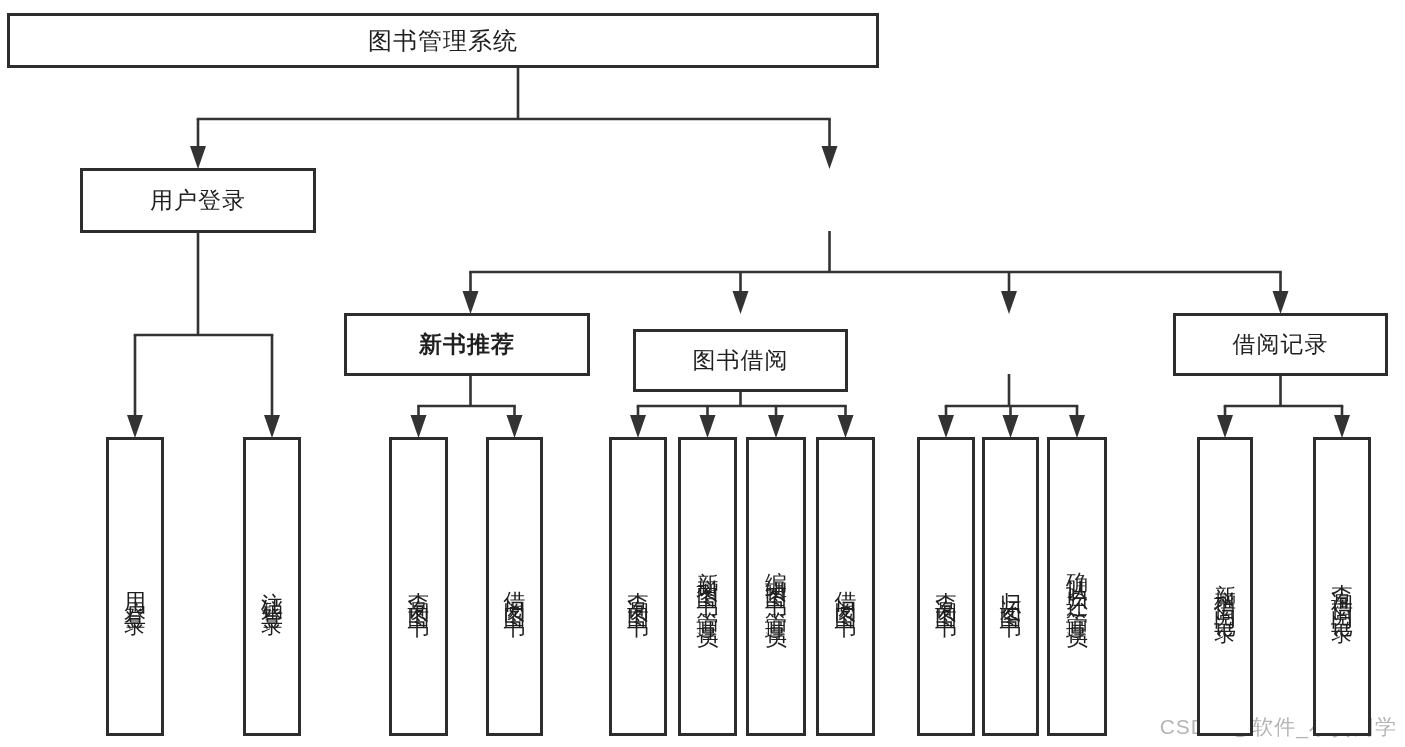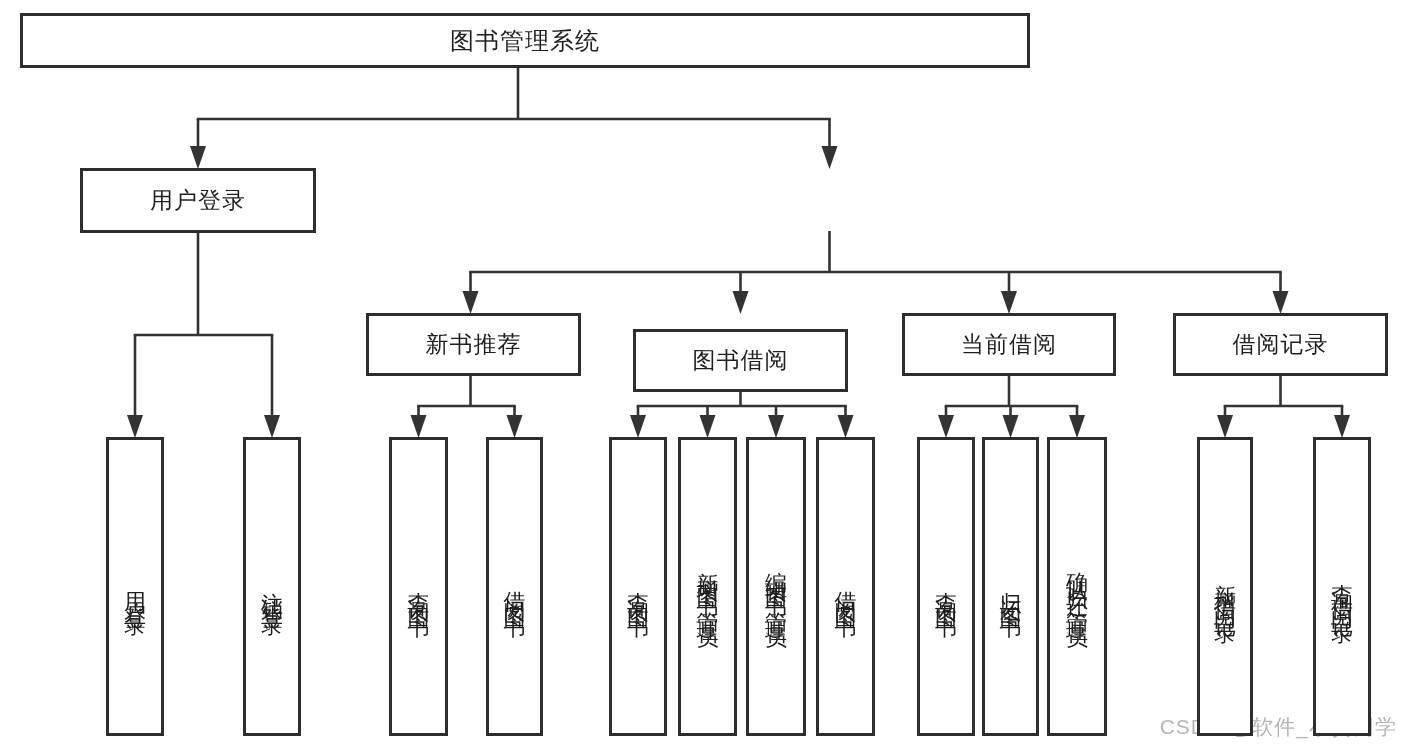--- a/index.html
+++ b/index.html
@@ -83,25 +83,24 @@
       <polygon points="1069,415 1085,415 1077,438" fill="#333333"></polygon>
       <line x1="1280.5" y1="374" x2="1280.5" y2="406" stroke="#333333" stroke-width="2.6"></line>
       <line x1="1223.7" y1="406" x2="1343.3" y2="406" stroke="#333333" stroke-width="2.6"></line>
       <line x1="1225" y1="406" x2="1225" y2="421" stroke="#333333" stroke-width="2.6"></line>
       <polygon points="1217,415 1233,415 1225,438" fill="#333333"></polygon>
       <line x1="1342" y1="406" x2="1342" y2="421" stroke="#333333" stroke-width="2.6"></line>
       <polygon points="1334,415 1350,415 1342,438" fill="#333333"></polygon>
     </svg>
 
   <div id="watermark">CSDN @软件_小贺同学</div>
-<div class="node h root" style="left: 20px; top: 13px; width: 1010px; height: 55px;">图书管理系统</div>
+<div class="node h root" style="left: 7px; top: 13px; width: 872px; height: 55px;">图书管理系统</div>
     <div class="node h" style="left: 80px; top: 168px; width: 236px; height: 65px;">用户登录</div>
-    <div class="node h" style="left: 366px; top: 313px; width: 215px; height: 63px;">新书推荐</div>
+    <div class="node h" style="left: 344px; top: 313px; width: 246px; height: 63px; font-weight: bold;">新书推荐</div>
     <div class="node h" style="left: 633px; top: 313px; width: 215px; height: 63px; margin-top: 16px;">图书借阅</div>
-    <div class="node h" style="left: 902px; top: 313px; width: 214px; height: 63px;">当前借阅</div>
     <div class="node h" style="left: 1173px; top: 313px; width: 215px; height: 63px;">借阅记录</div>
     <div class="node v" style="left: 106px; top: 437px; width: 58px; height: 299px;">用户登录</div>
     <div class="node v" style="left: 243px; top: 437px; width: 58px; height: 299px;">注销登录</div>
     <div class="node v" style="left: 389px; top: 437px; width: 59px; height: 299px;">查询图书</div>
     <div class="node v" style="left: 486px; top: 437px; width: 57px; height: 299px;">借阅图书</div>
     <div class="node v" style="left: 609px; top: 437px; width: 58px; height: 299px;">查询图书</div>
     <div class="node v" style="left: 678px; top: 437px; width: 59px; height: 299px;">新增图书（管理员）</div>
     <div class="node v" style="left: 746px; top: 437px; width: 60px; height: 299px;">编辑图书（管理员）</div>
     <div class="node v" style="left: 816px; top: 437px; width: 59px; height: 299px;">借阅图书</div>
     <div class="node v" style="left: 917px; top: 437px; width: 58px; height: 299px;">查询图书</div>

